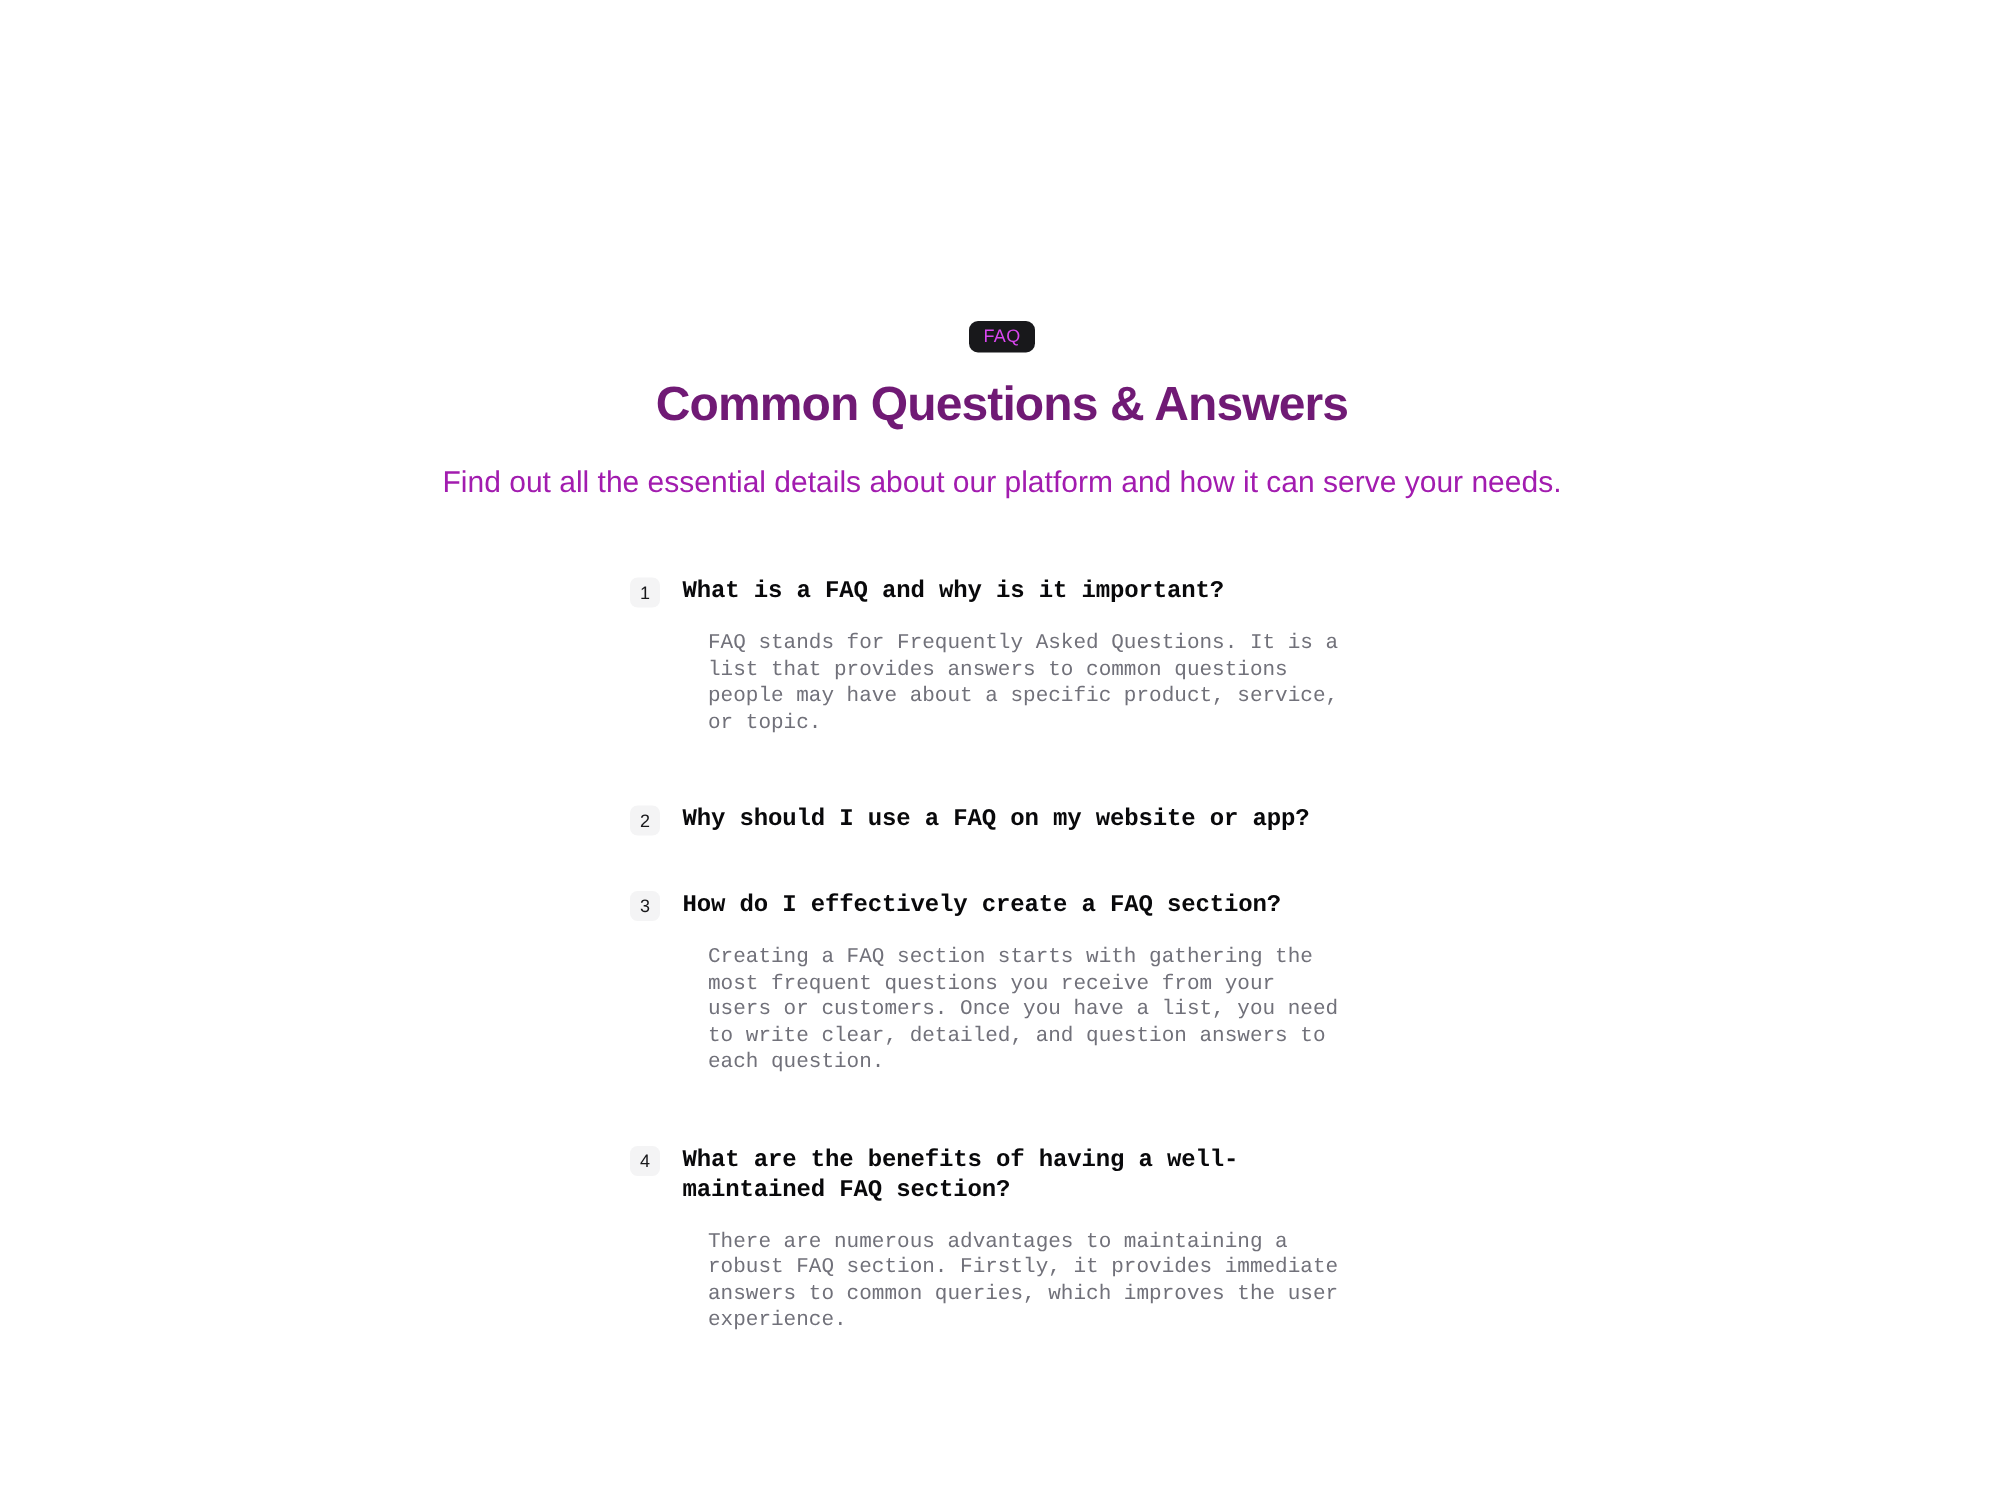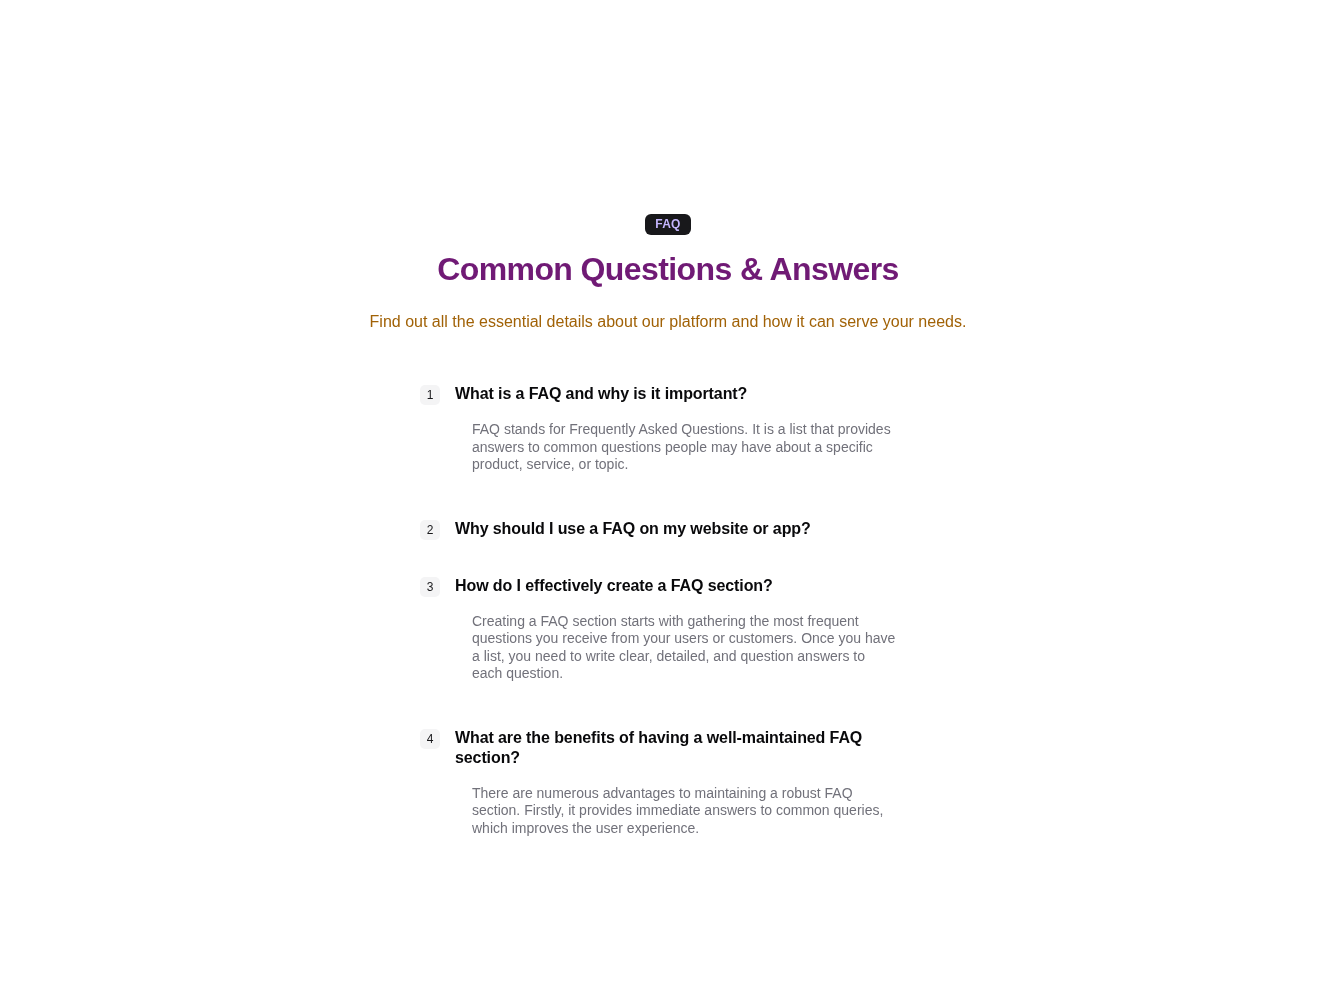--- a/index.html
+++ b/index.html
@@ -26,41 +26,41 @@
   }
   .faq-header {
     display: flex;
     flex-direction: column;
     align-items: center;
     text-align: center;
   }
   .pill-badge {
     display: inline-block;
     background: #18181b;
-    color: #c4b5fd;
+    color: #d946ef;
     font-size: 12px;
-    font-weight: 700;
+    font-weight: 400;
     line-height: 1;
     padding: 4px 10px 5px;
     border-radius: 6px;
     letter-spacing: 0.2px;
   }
   .page-title {
     margin: 15px 0 0 0;
     font-size: 32px;
     line-height: 38px;
     font-weight: 700;
     letter-spacing: -0.6px;
     color: #701a75;
   }
   .page-subtitle {
     margin: 24px 0 0 0;
-    font-size: 16px;
+    font-size: 20px;
     line-height: 20px;
-    color: #a16207;
+    color: #a21caf;
     font-weight: 400;
   }
   .faq-list {
     margin-top: 52px;
     width: 496px;
     display: flex;
     flex-direction: column;
     gap: 28px;
   }
   .faq-item {
@@ -75,21 +75,21 @@
     margin-top: 1px;
     background: #f4f4f5;
     border-radius: 5px;
     display: flex;
     align-items: center;
     justify-content: center;
     font-size: 12px;
     font-weight: 500;
     color: #18181b;
   }
-  .faq-item-body { flex: 1 1 auto; }
+  .faq-item-body { flex: 1 1 auto; font-family: Liberation Mono, monospace; }
   .faq-question {
     margin: 0 0 9px 0;
     font-size: 16px;
     line-height: 20px;
     font-weight: 700;
     color: #09090b;
     letter-spacing: -0.1px;
   }
   .faq-answer {
     margin: 17px;

